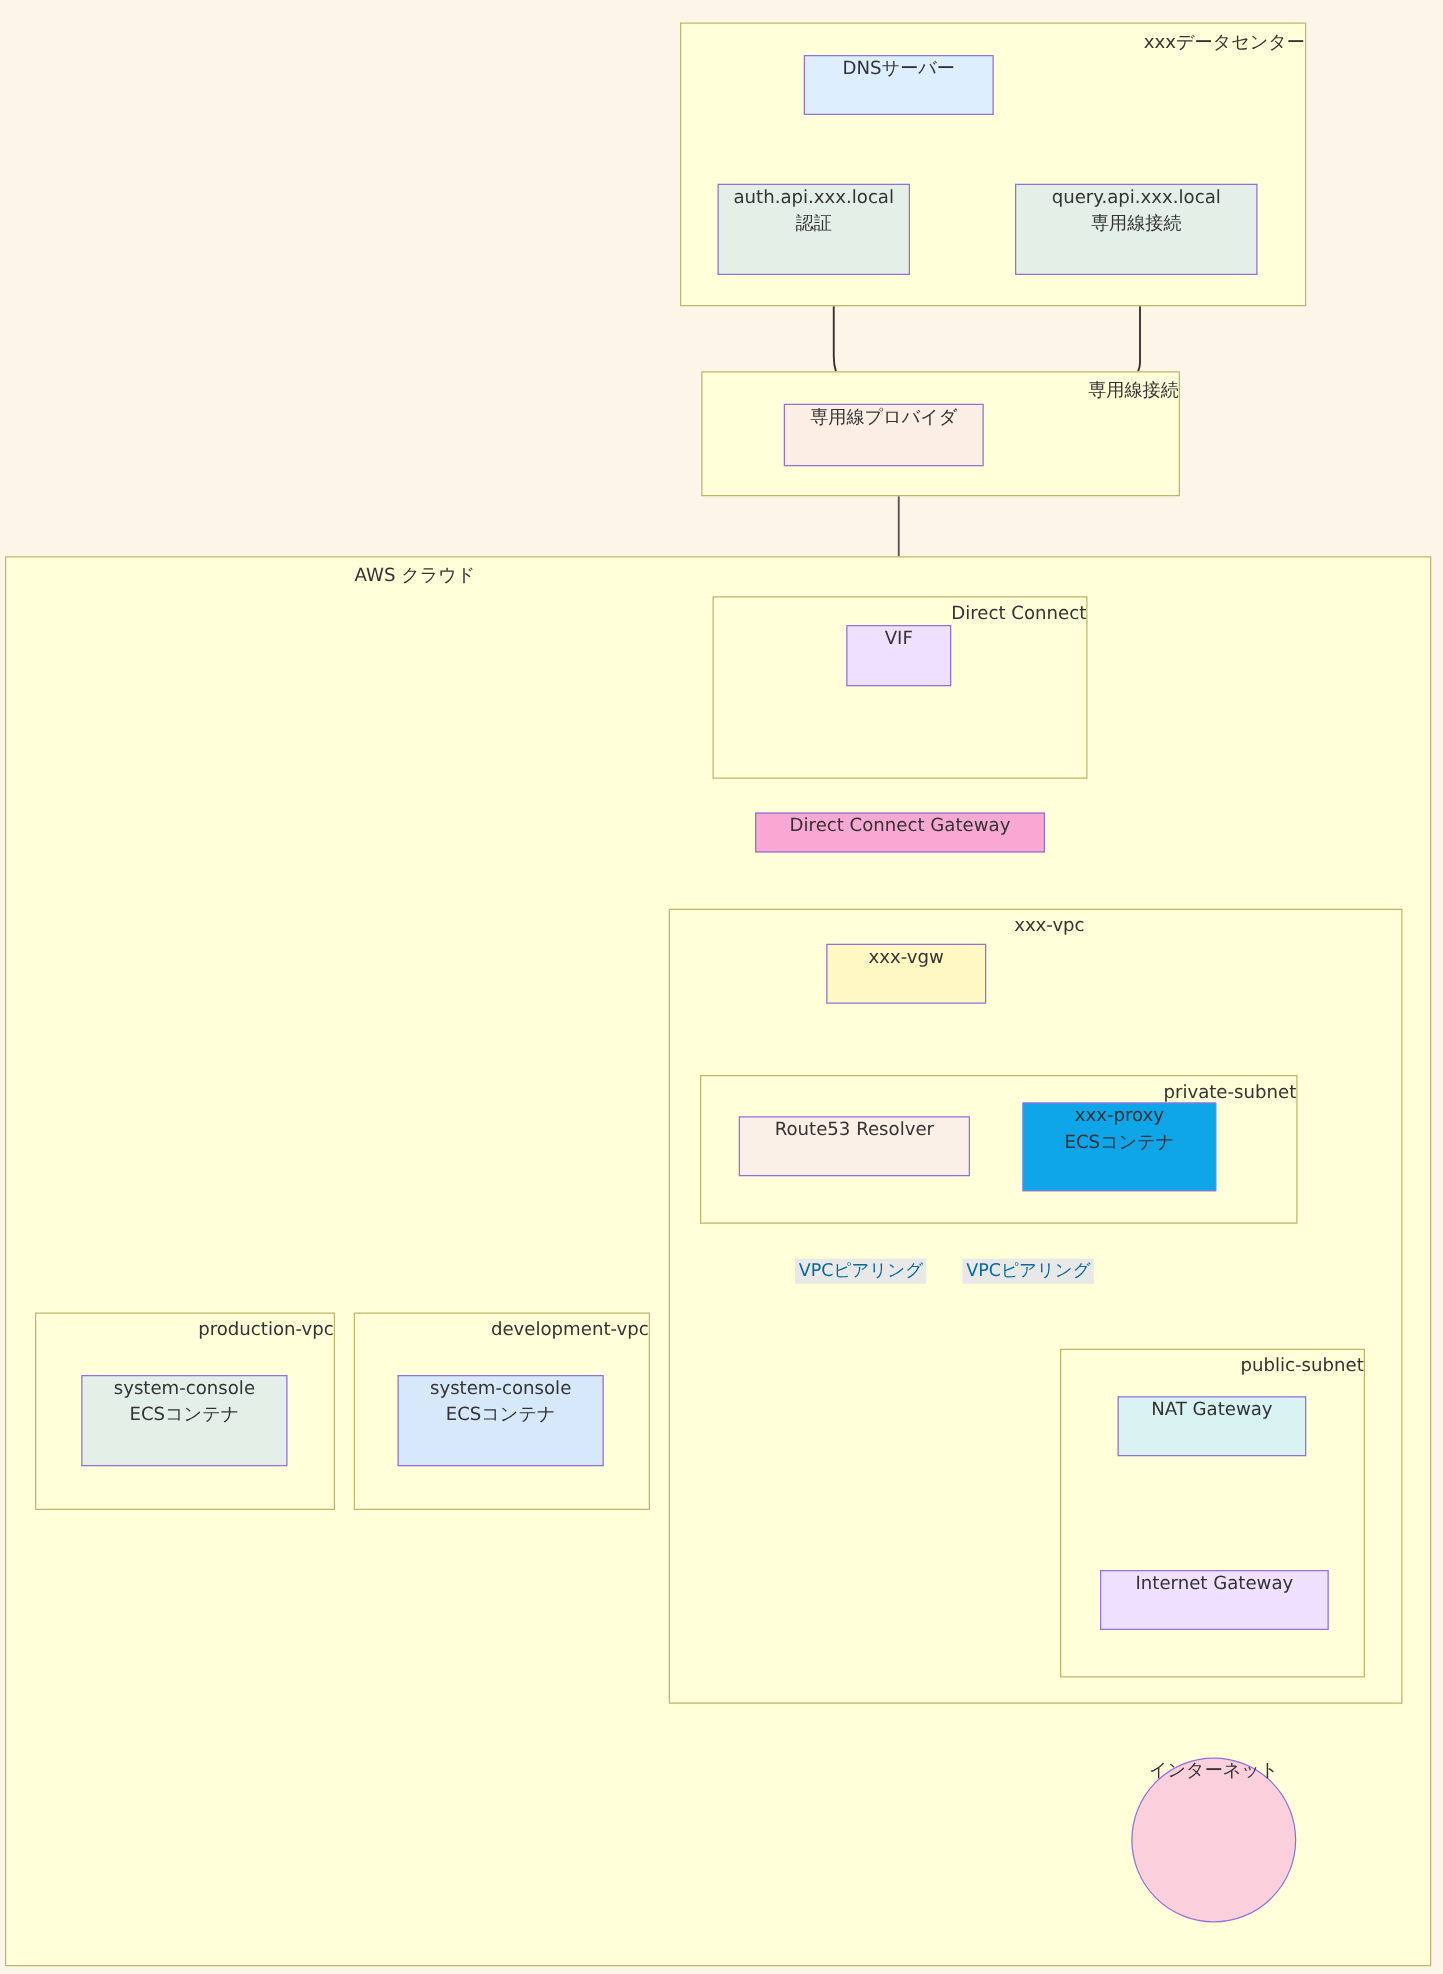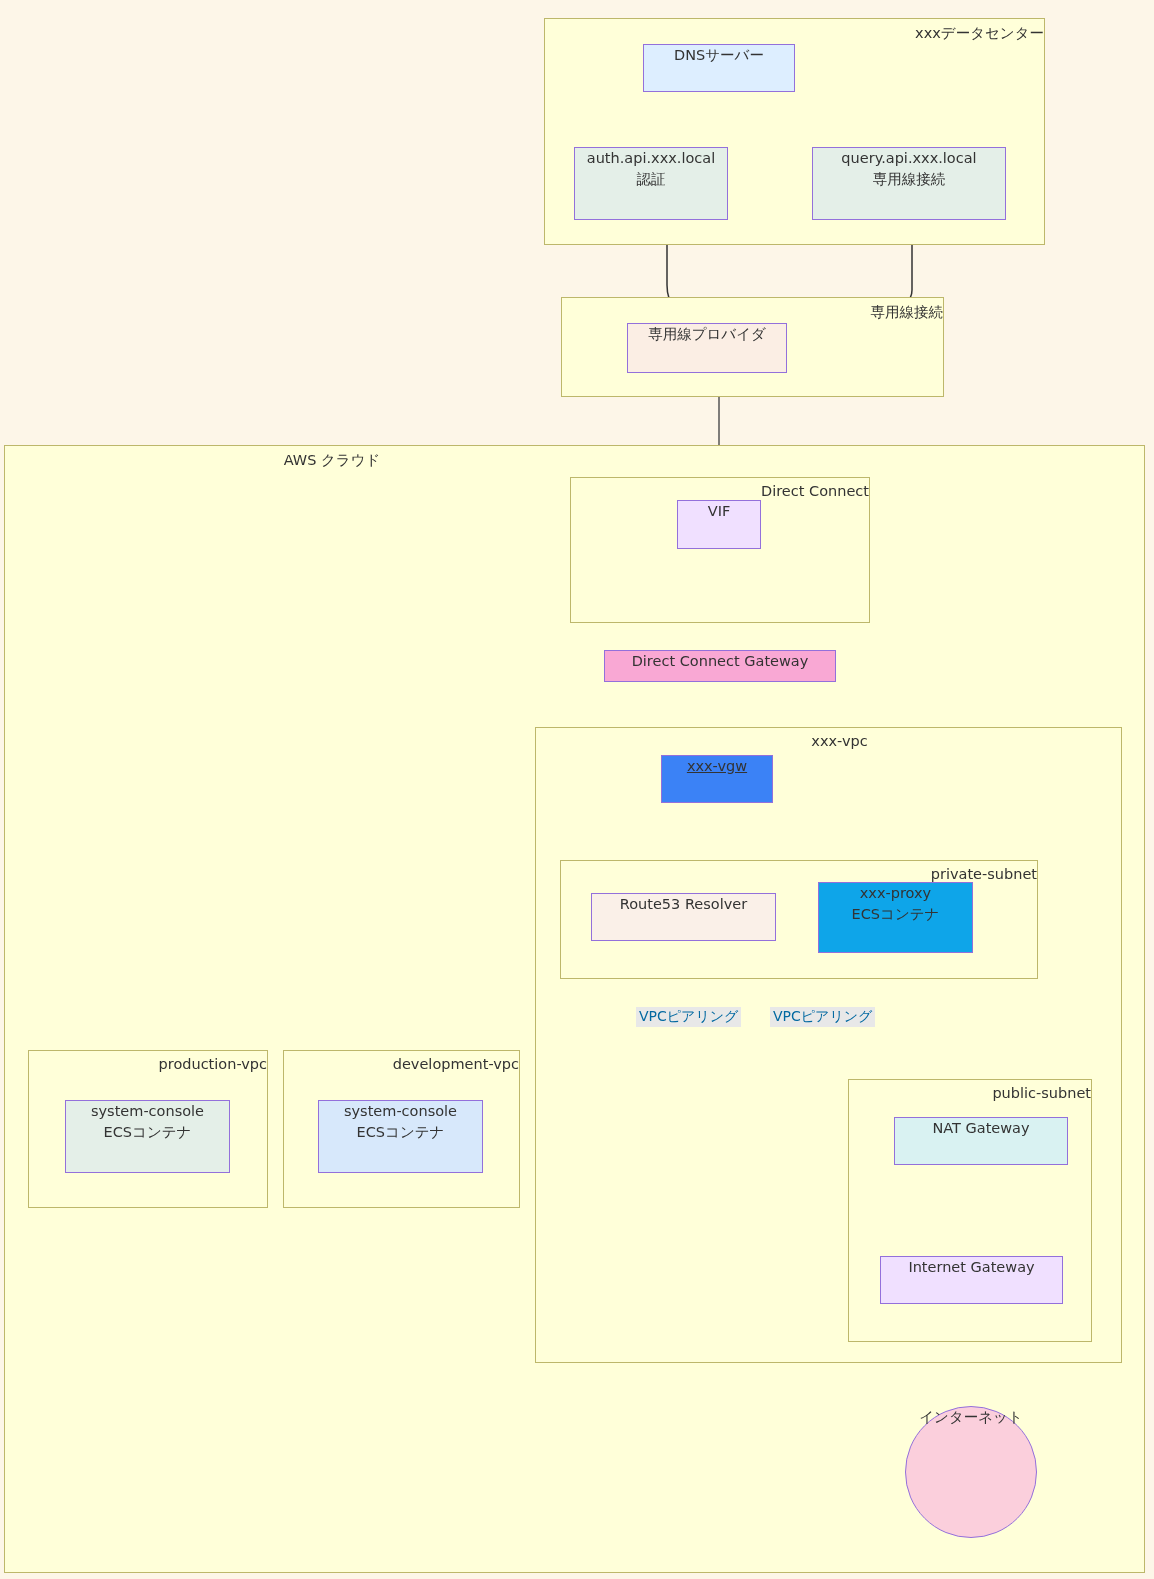--- a/index.html
+++ b/index.html
@@ -166,34 +166,34 @@
   </div>
 
   <div class="node" style="left:677px; top:500px; width:84px; height:49px; background:#f0e0ff;">
     <span>VIF</span>
   </div>
 
   <div class="node" style="left:604px; top:602px; width:232px; height:32px; background:#f9a8d4;margin-top:48px;">
     <span>Direct Connect Gateway</span>
   </div>
 
-  <div class="node" style="left:661px; top:755px; width:112px; height:48px; background:#3b82f6;text-decoration:underline;">
+  <div class="node" style="left:661px; top:755px; width:128px; height:48px; background:#fef9c3;">
     <span>xxx-vgw</span>
   </div>
 
   <div class="node" style="left:591px; top:893px; width:185px; height:48px; background:#faf0e8;">
     <span>Route53 Resolver</span>
   </div>
 
   <div class="node" style="left:818px; top:882px; width:155px; height:71px; background:#0ea5e9;">
     <span>xxx-proxy</span>
     <span>ECSコンテナ</span>
   </div>
 
-  <div class="node" style="left:894px; top:1117px; width:174px; height:48px; background:#d9f2f2;">
+  <div class="node" style="left:894px; top:1117px; width:151px; height:48px; background:#d9f2f2;">
     <span>NAT Gateway</span>
   </div>
 
   <div class="node" style="left:880px; top:1256px; width:183px; height:48px; background:#f0e0ff;">
     <span>Internet Gateway</span>
   </div>
 
   <div class="node" style="left:65px; top:1100px; width:165px; height:73px; background:#e4efe8;">
     <span>system-console</span>
     <span>ECSコンテナ</span>

